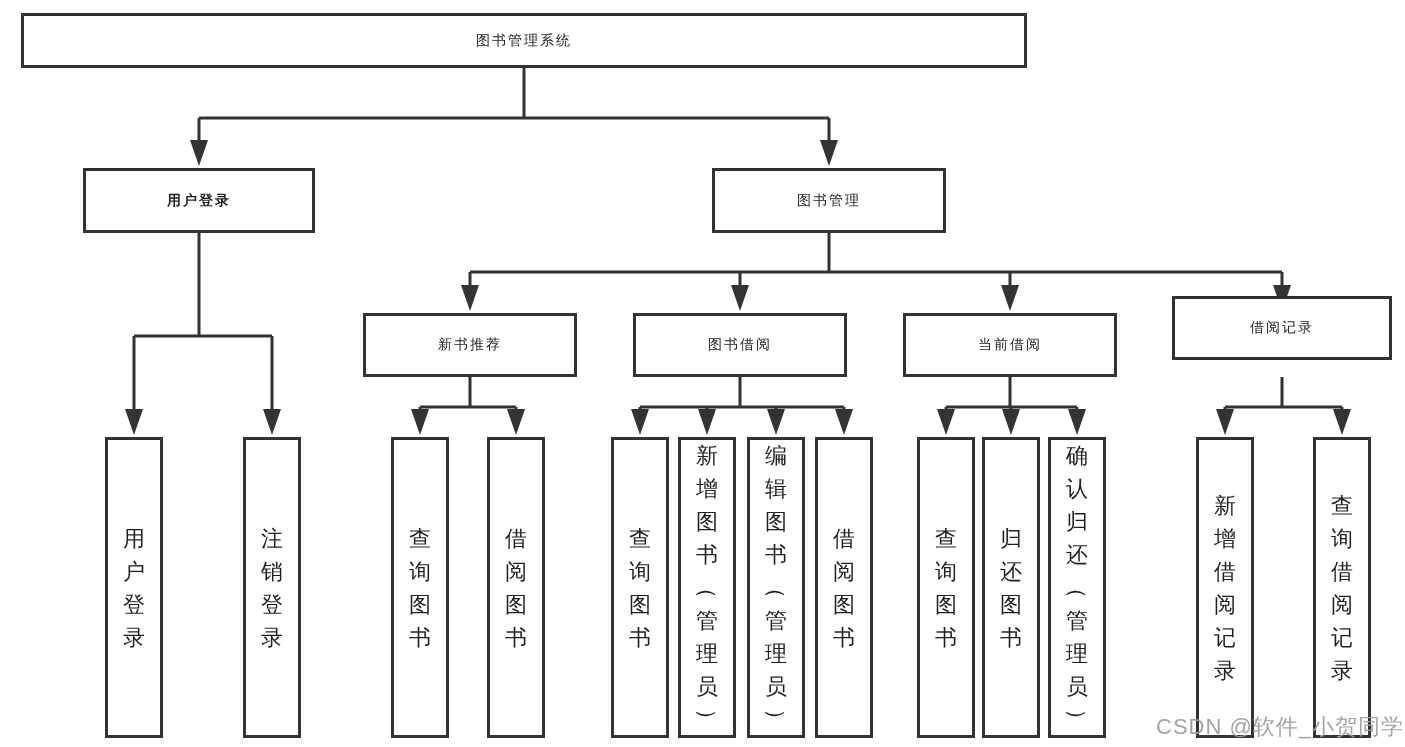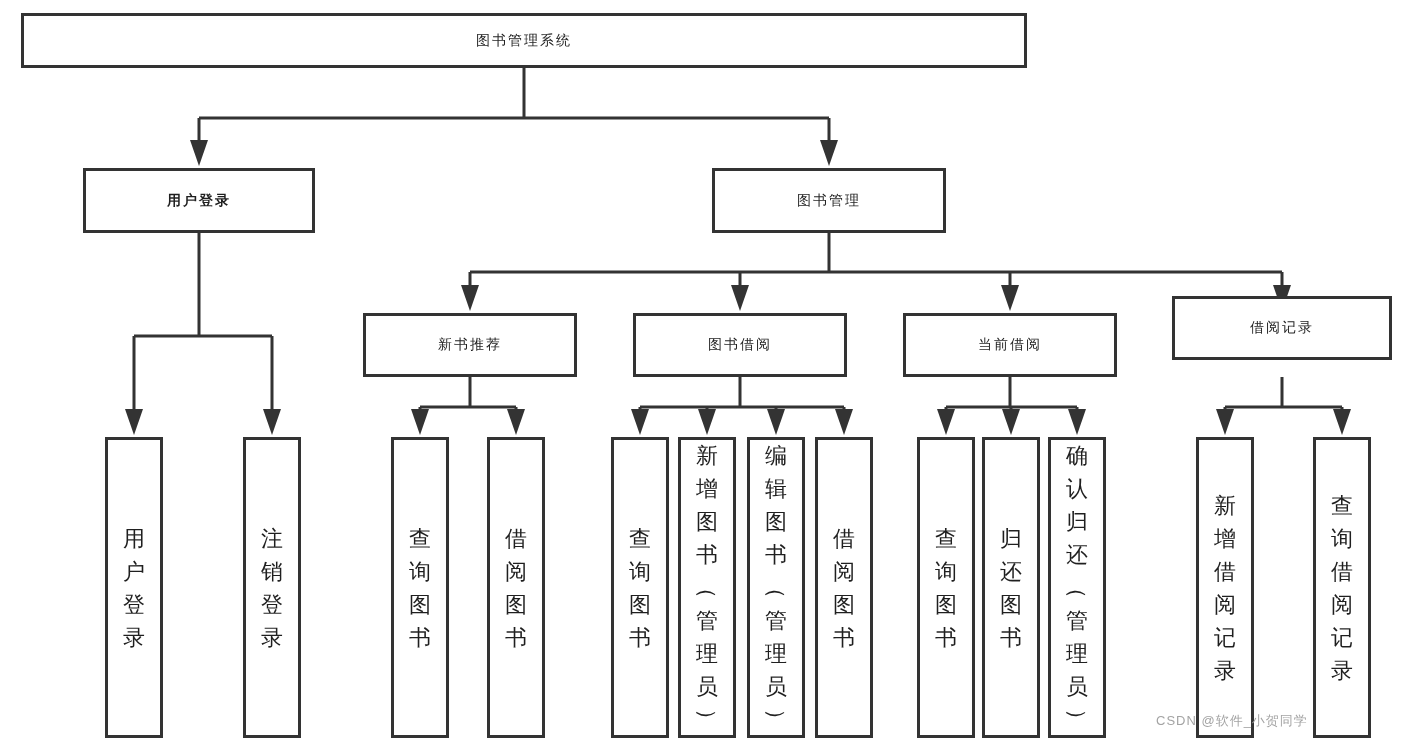--- a/index.html
+++ b/index.html
@@ -62,21 +62,21 @@
     color: #1f1f1f;
     text-align: center;
   }
   .vtext .ch.rot {
     transform: rotate(90deg);
   }
   .watermark {
     position: absolute;
     left: 1156px;
     top: 712px;
-    font-size: 13px;
+    font-size: 22px;
     color: rgba(158, 158, 158, 0.95);
     white-space: nowrap;
     z-index: 3;
     letter-spacing: 1px;
   }
 </style>
 </head>
 <body>
 
 <div class="stage">

